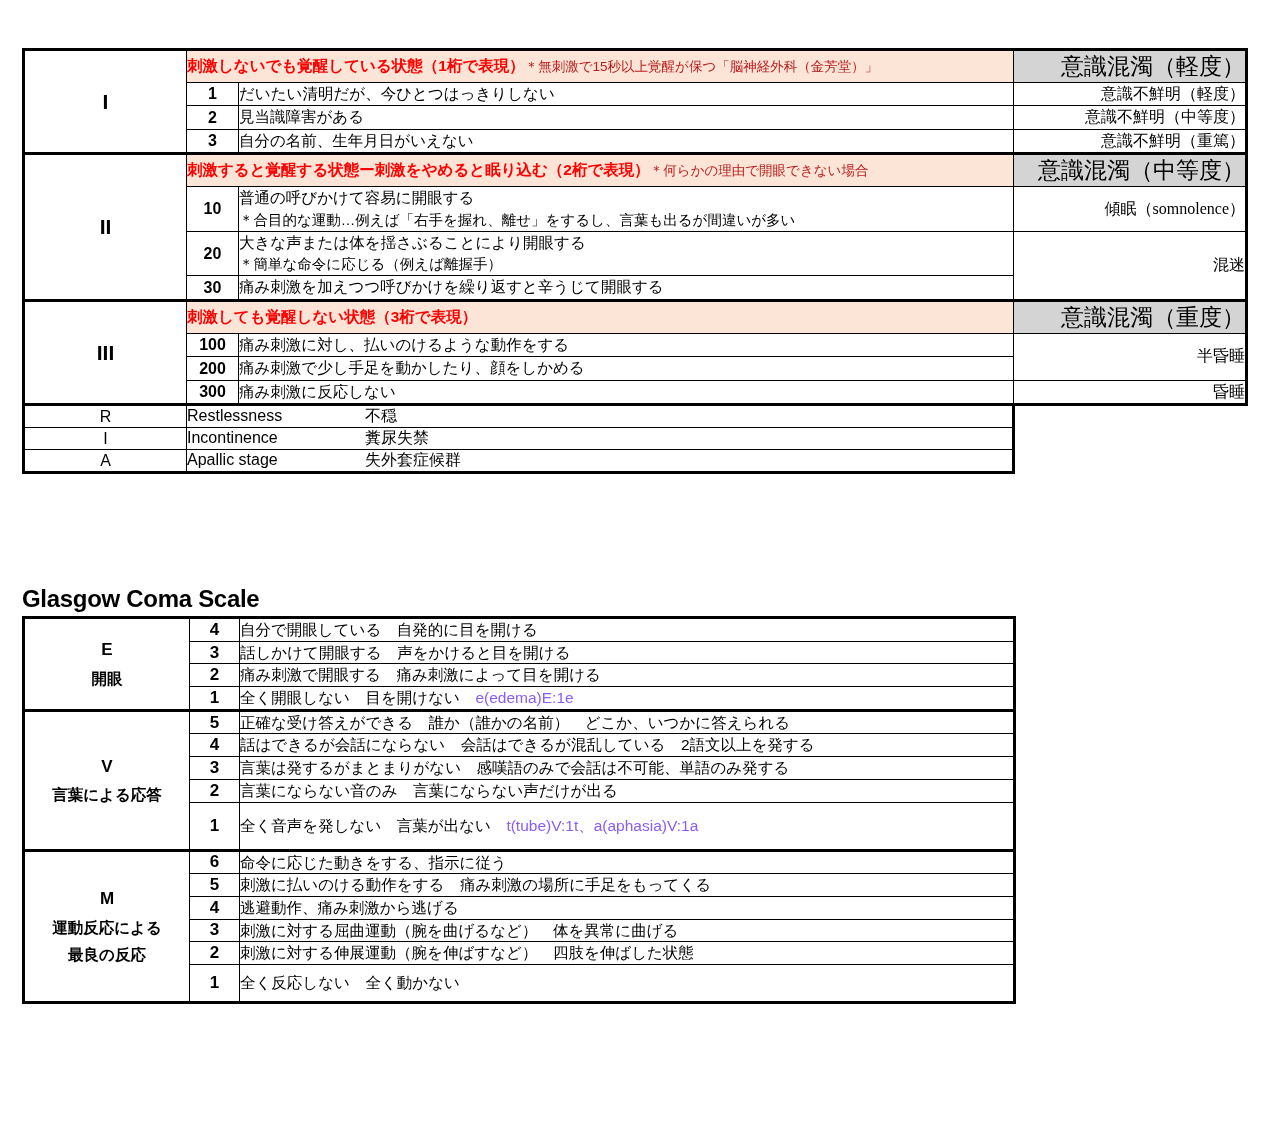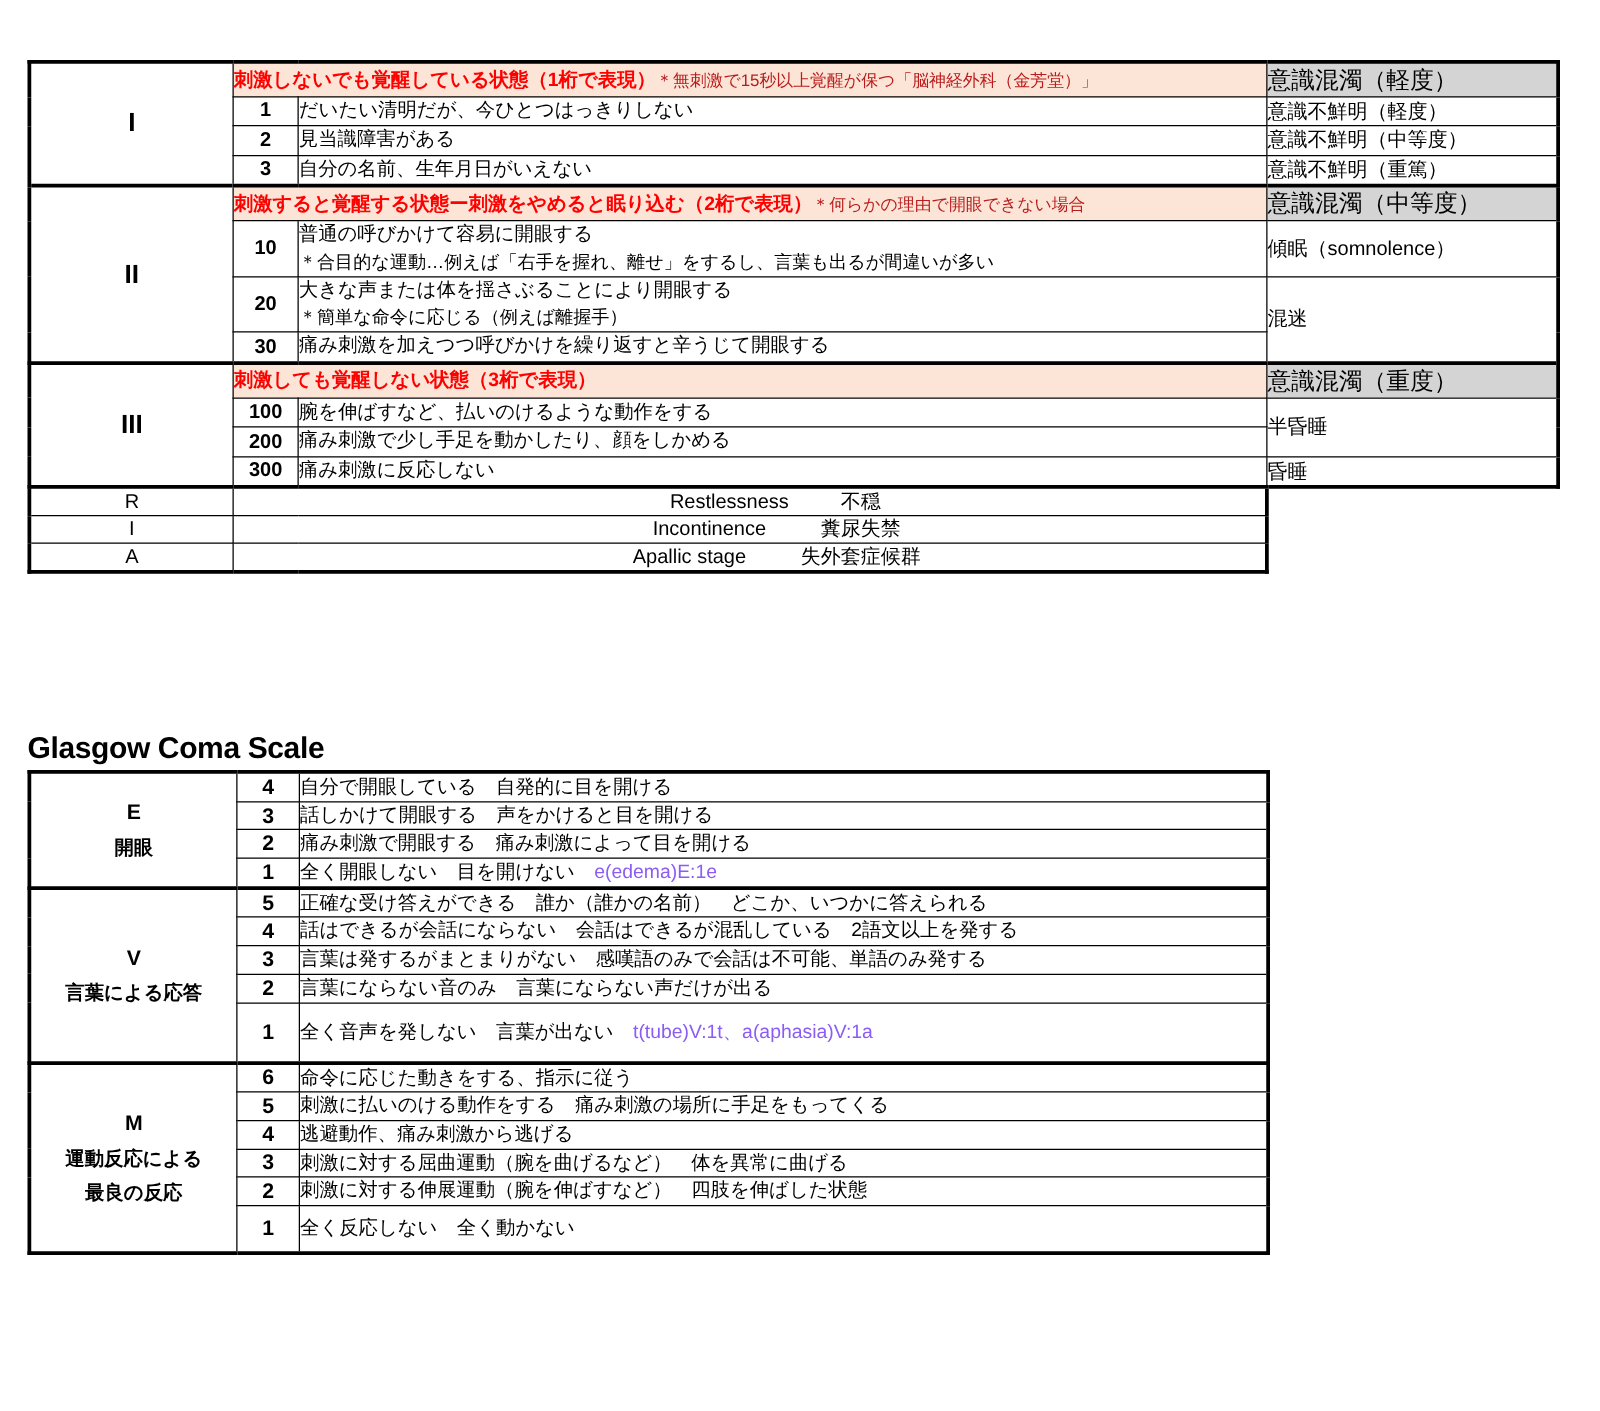--- a/index.html
+++ b/index.html
@@ -77,49 +77,50 @@
     font-size: 16px;
     padding: 2px 2px;
   }
   .cell-desc {
     text-align: left;
     padding: 3px 0 3px 6px;
     font-size: 15.5px;
     line-height: 1.45;
   }
   .cell-right {
-    text-align: left;
+    text-align: right;
     font-size: 16px;
     padding: 3px 2px;
+    font-family: Liberation Serif, serif;
   }
   .band-red {
     background: #fce4d6 !important;
     color: #ff0000;
     font-weight: bold;
     text-align: left;
     padding: 4px 0 4px 6px;
     font-size: 15.5px;
   }
   .band-red .note {
     color: #b91c1c;
     font-weight: normal;
     font-size: 13.5px;
   }
   .band-gray {
     background: #d4d4d4 !important;
-    text-align: left;
-    font-size: 19px;
+    text-align: right;
+    font-size: 23px;
     padding: 4px 2px;
   }
   .cell-letter {
     text-align: center;
     font-size: 16px;
   }
   .cell-ria {
-    text-align: center;
+    text-align: left;
     padding: 4px 0 4px 6px;
     font-size: 16px;
   }
   .cell-ria .en { display: inline-block; min-width: 178px; }
   .cell-blank {
     border: none !important;
     background: transparent !important;
   }
   .sub-note { font-size: 14.5px; }
 
@@ -239,21 +240,21 @@
 
       <tr>
         <td class="cell-roman bt-thick bl-thick bb-thick" rowspan="4">III</td>
         <td class="band-red bt-thick" colspan="2">
           <span>刺激しても覚醒しない状態（3桁で表現）</span><span class="note"></span>
         </td>
         <td class="band-gray bt-thick br-thick">意識混濁（重度）</td>
       </tr>
       <tr>
         <td class="cell-score">100</td>
-        <td class="cell-desc">腕を伸ばすなど、払いのけるような動作をする</td>
+        <td class="cell-desc">痛み刺激に対し、払いのけるような動作をする</td>
         <td class="cell-right br-thick" rowspan="2">半昏睡</td>
       </tr>
       <tr>
         <td class="cell-score">200</td>
         <td class="cell-desc">痛み刺激で少し手足を動かしたり、顔をしかめる</td>
       </tr>
       <tr>
         <td class="cell-score bb-thick">300</td>
         <td class="cell-desc bb-thick">痛み刺激に反応しない</td>
         <td class="cell-right bb-thick br-thick">昏睡</td>

